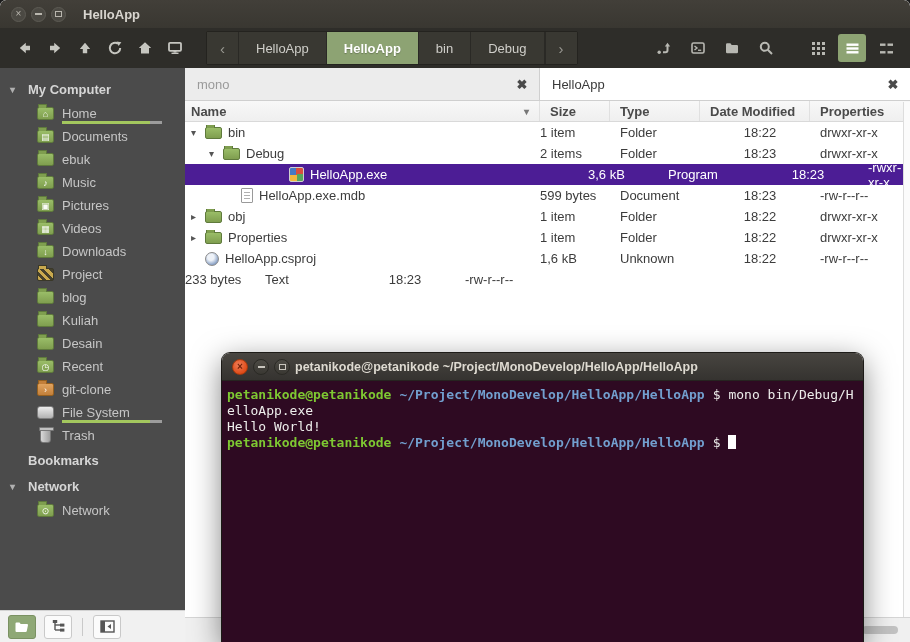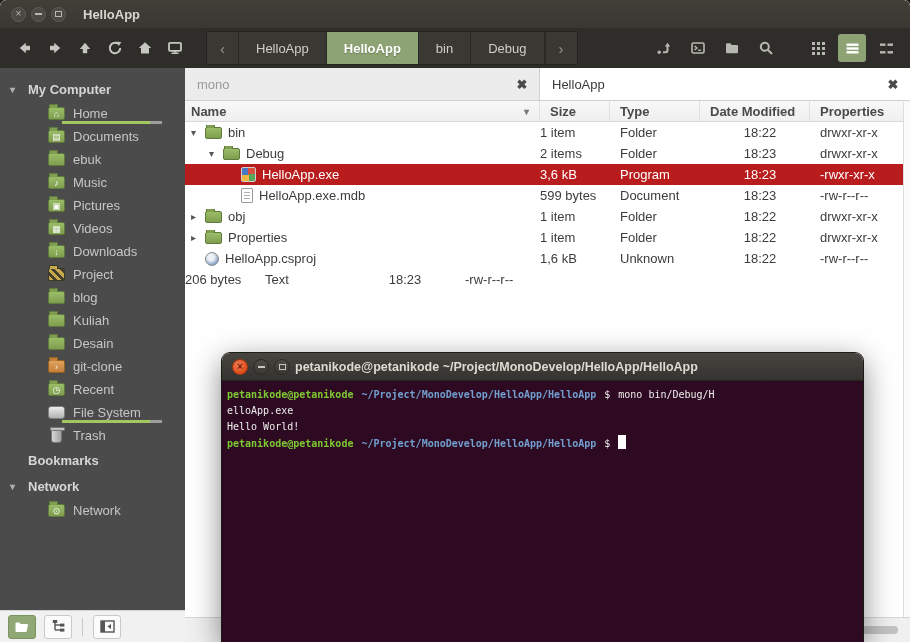--- a/index.html
+++ b/index.html
@@ -38,21 +38,21 @@
 
   
   .bodyrow { position:absolute; top:68px; bottom:0; left:0; width:910px; display:flex; }
 
   
   .sidebar { width:185px; background:#4b4b4b; display:flex; flex-direction:column; }
   .side-scroll { flex:1; overflow:hidden; padding-top:8px; }
   .side-header { height:26px; display:flex; align-items:center; padding-left:10px;
                  color:#d6d6d6; font-weight:bold; font-size:13px; }
   .sarrow { width:18px; color:#b0b0b0; font-size:10px; }
-  .side-item { height:23px; display:flex; align-items:center; padding-left:48px;
+  .side-item { height:23px; display:flex; align-items:center; padding-left:37px;
                color:#c6c6c6; font-size:13px; position:relative; }
   .slabel { white-space:nowrap; }
   .sicon { width:17px; height:13px; position:relative; margin-right:8px; flex:none; }
   .si-folder,.si-network,.si-project,.si-git { background:linear-gradient(#9abd68,#7f9e4f);
         border:1px solid #5f7a3c; border-radius:2px; }
   .si-folder::before,.si-network::before,.si-project::before,.si-git::before {
         content:''; position:absolute; top:-4px; left:0px; width:7px; height:3px;
         background:#7f9e4f; border:1px solid #5f7a3c; border-bottom:none; border-radius:1px 1px 0 0; }
   .si-project { background:repeating-linear-gradient(45deg,#c9a94e 0 3px,#44402c 3px 6px); border-color:#3a3828; }
   .si-project::before { background:#c9a94e; border-color:#3a3828; }
@@ -88,21 +88,21 @@
 
   .hdr { display:flex; height:21px; background:linear-gradient(#f8f8f8,#efefef);
          border-bottom:1px solid #d9d9d9; font-size:13px; font-weight:bold; color:#4a4a4a; }
   .hcell { display:flex; align-items:center; padding-left:10px; border-right:1px solid #e0e0e0; }
   .col-name { width:355px; padding-left:6px; justify-content:space-between; padding-right:10px; }
   .col-size { width:70px; } .col-type { width:90px; } .col-date { width:110px; } .col-perms { flex:1; border-right:none; }
   .sortarrow { color:#777; font-size:10px; }
 
   .file-list { flex:1; overflow:hidden; }
   .frow { display:flex; height:21px; align-items:center; font-size:13px; color:#3c3c3c; }
-  .frow.selected { background:#b91c1c; color:#fff; }
+  .frow.selected { background:#4c1d95; color:#fff;padding-left:48px; }
   .name-cell { width:355px; display:flex; align-items:center; padding-left:6px; overflow:hidden; }
   .indent { flex:none; }
   .expander { width:14px; flex:none; color:#555; font-size:10px; }
   .frow.selected .expander { color:#eef3e6; }
   .fname { white-space:nowrap; margin-left:6px; }
   .size-cell { width:70px; text-align:left; padding-right:8px; }
   .type-cell { width:90px; padding-left:10px; }
   .date-cell { width:110px; padding-left:10px;text-align:center; }
   .perms-cell { flex:1; padding-left:10px; }
 
@@ -132,21 +132,21 @@
   .term-titlebar { height:28px; background:linear-gradient(#484540,#353330);
         display:flex; align-items:center; padding-left:10px; border-bottom:1px solid #262420; }
   .tbtn { width:16px; height:16px; border-radius:50%; margin-right:5px;
         display:flex; align-items:center; justify-content:center; font-size:10px; line-height:1; }
   .tbtn.close { background:radial-gradient(circle at 40% 35%,#f07d58,#dd4814 75%); border:1px solid #a33a10; color:#701f07; font-weight:bold; }
   .tbtn.gray { background:linear-gradient(#4c4a44,#3a3833); border:1px solid #2b2a25; color:#c8c5bd; }
   .tbtn .bar { width:7px; height:2px; background:#c8c5bd; }
   .tbtn .box { width:7px; height:6px; border:1.5px solid #c8c5bd; }
   .term-title { color:#dedad1; font-weight:bold; font-size:12.5px; margin-left:0; white-space:nowrap; }
   .term-body { height:261px; background:#2e0a22; padding:6px 5px; font-family:"DejaVu Sans Mono", monospace;
-        font-size:10px; line-height:16px; color:#eeeeec; }
+        font-size:13px; line-height:16px; color:#eeeeec; }
   .tline { white-space:pre; }
   .t-user { color:#7ec832; font-weight:bold; }
   .t-path { color:#729fcf; font-weight:bold; margin-left:8px; }
   .t-dollar { color:#eeeeec; margin-left:8px; }
   .t-cmd { color:#eeeeec; margin-left:8px; }
   .cursor { display:inline-block; width:8px; height:14px; background:#fff;
         vertical-align:-2px; margin-left:8px; }
 
   svg { overflow:visible; }
 </style>
@@ -345,27 +345,27 @@
     <span class="sicon si-folder"></span>
     <span class="slabel">Kuliah</span>
 
   </div>
           <div class="side-item">
     <span class="sicon si-folder"></span>
     <span class="slabel">Desain</span>
 
   </div>
           <div class="side-item">
+    <span class="sicon si-folder" data-emblem="◷"></span>
+    <span class="slabel">Recent</span>
+
+  </div>
+          <div class="side-item">
     <span class="sicon si-git" data-emblem="›"></span>
     <span class="slabel">git-clone</span>
-
-  </div>
-          <div class="side-item">
-    <span class="sicon si-folder" data-emblem="◷"></span>
-    <span class="slabel">Recent</span>
 
   </div>
           <div class="side-item">
     <span class="sicon si-drive"></span>
     <span class="slabel">File System</span>
     <span class="usage">
               <i class="used"></i>
             </span>
   </div>
           <div class="side-item">
@@ -520,21 +520,21 @@
       <span class="expander"></span>
       <span class="ficon fi-unknown"></span>
       <span class="fname">HelloApp.csproj</span>
     </div>
     <div class="size-cell">1,6 kB</div>
     <div class="type-cell">Unknown</div>
     <div class="date-cell">18:22</div>
     <div class="perms-cell">-rw-r--r--</div>
   </div>
           <div class="frow">
-    <div class="size-cell">206 bytes</div>
+    <div class="size-cell">233 bytes</div>
     <div class="type-cell">Text</div>
     <div class="date-cell">18:23</div>
     <div class="perms-cell">-rw-r--r--</div>
   </div>
         </div>
 
       <div class="statusbar">
         <span class="zoomthumb"></span>
       </div>
       <div class="vscroll"></div>

